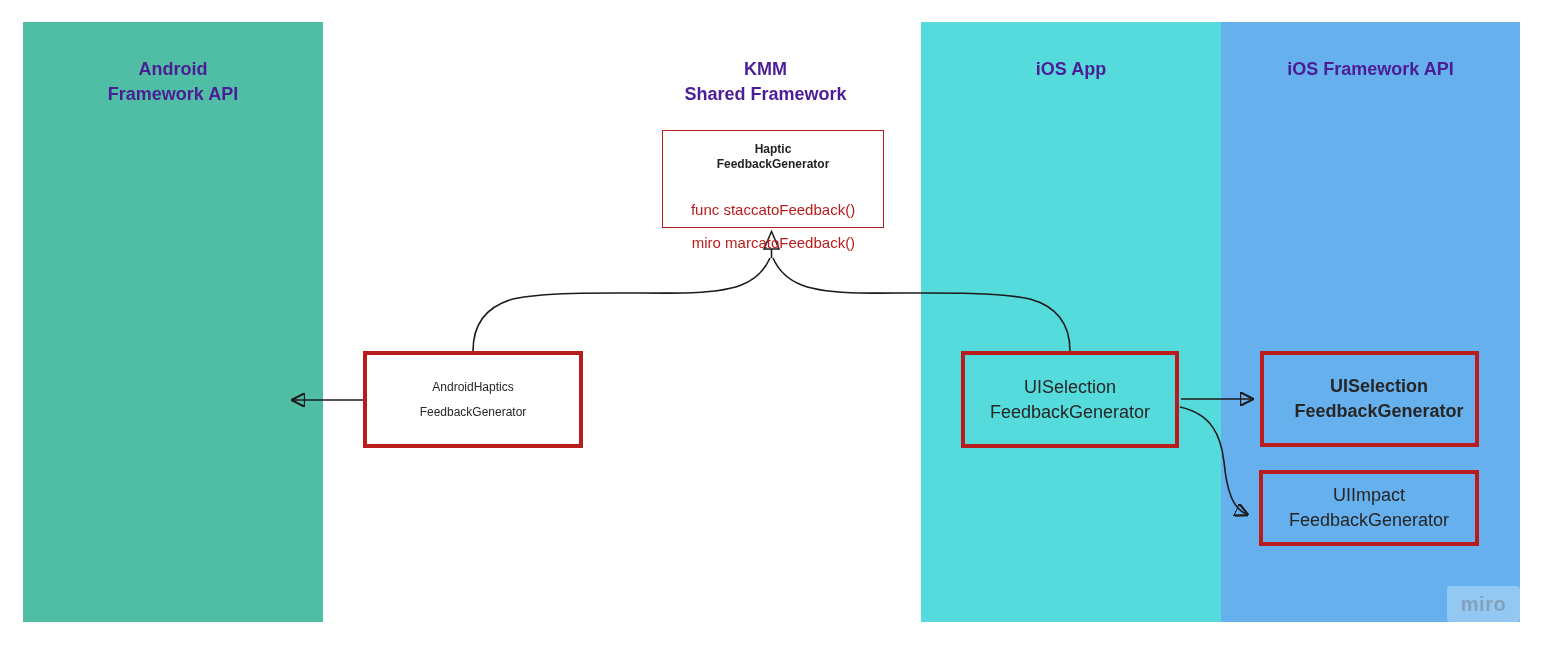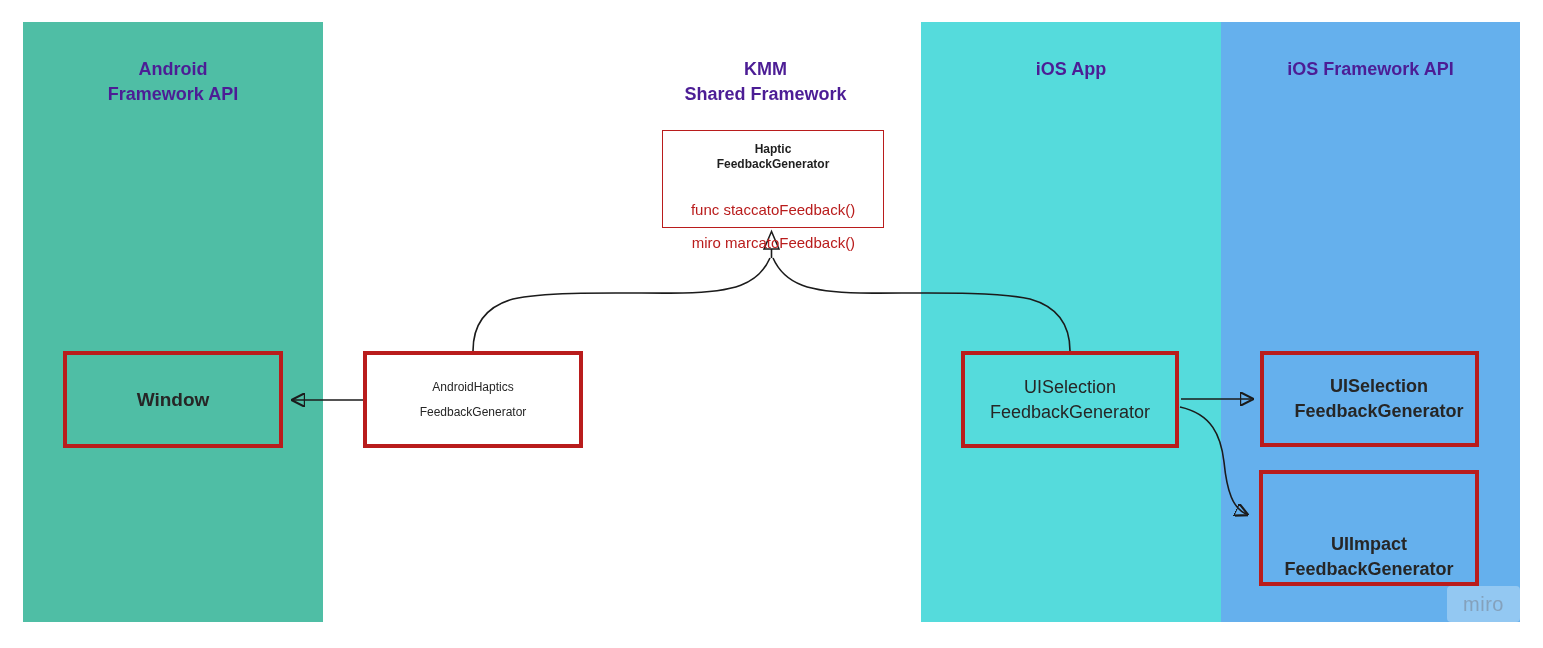--- a/index.html
+++ b/index.html
@@ -19,36 +19,36 @@
   }
   .node{
     position:absolute;border:4px solid #b91c1c;box-sizing:border-box;
     display:flex;align-items:center;justify-content:center;text-align:center;
     color:#262626;white-space:pre-line;
   }
   #node-window{left:63px;top:351px;width:220px;height:97px;font-weight:bold;font-size:19px;line-height:25px;}
   #node-android-haptics{left:363px;top:351px;width:220px;height:97px;font-size:12px;line-height:25px;}
   #node-darwin-haptic{left:961px;top:351px;width:218px;height:97px;font-size:18px;line-height:25px;}
   #node-ui-selection{left:1260px;top:351px;width:219px;height:96px;font-weight:bold;font-size:18px;line-height:25px;padding-left:19px;}
-  #node-ui-impact{left:1259px;top:470px;width:220px;height:116px;font-weight:bold;font-size:18px;line-height:25px;align-items:flex-end;}
+  #node-ui-impact{left:1259px;top:470px;width:220px;height:76px;font-weight:normal;font-size:18px;line-height:25px;}
   #node-haptic{
     left:662px;top:130px;width:222px;height:98px;background:#ffffff;border-width:1.5px;
     flex-direction:column;justify-content:flex-start;padding-top:11px;
   }
   .haptic-title{font-weight:bold;font-size:12px;line-height:15px;color:#1f1f1f;white-space:pre-line;}
   .haptic-methods{margin-top:13px;font-size:15px;line-height:16.5px;color:#b91c1c;text-align:right;}
   .haptic-methods span{display:block;}
   .connector-layer{position:absolute;left:0;top:0;pointer-events:none;}
   .connector-layer path,.connector-layer line{stroke:#1b1b1b;stroke-width:1.6;fill:none;}
   .connector-layer polygon.open-tri{fill:#ffffff;stroke:#1b1b1b;stroke-width:1.5;}
   .watermark{
     position:absolute;left:1447px;top:586px;width:73px;height:36px;
     background:rgba(255,255,255,0.3);border-radius:4px;
     display:flex;align-items:center;justify-content:center;
-    font-size:20px;font-weight:400;letter-spacing:0.5px;color:rgba(125,140,158,0.65);
+    font-size:20px;font-weight:700;letter-spacing:0.5px;color:rgba(125,140,158,0.65);
   }
 </style>
 </head>
 <body>
 
 <div class="canvas">
 
   <div class="col" id="col-1" style="background: rgb(79, 190, 165);">
     <div class="col-header">Android
 Framework API</div>
@@ -78,23 +78,20 @@
       <polygon class="open-tri" points="771.5,231.5 764,249 779,249"></polygon>
     </g>
 
     <path d="M 363 400 L 294 400" marker-end="url(#arr)"></path>
 
     <path d="M 1181 399 L 1251 399" marker-end="url(#arr)"></path>
 
     <path d="M 1180 407 C 1212 414 1221 436 1224 462 C 1227 492 1233 508 1246 514" marker-end="url(#arr)"></path>
   </svg>
 
-  <div class="node" id="node-window">
-    <span>Window</span>
-  </div>
 
   <div class="node" id="node-android-haptics">
     <span>AndroidHaptics
 FeedbackGenerator</span>
   </div>
 
   <div class="node" id="node-haptic">
     <div class="haptic-title">Haptic
 FeedbackGenerator</div>
     <div class="haptic-methods">

